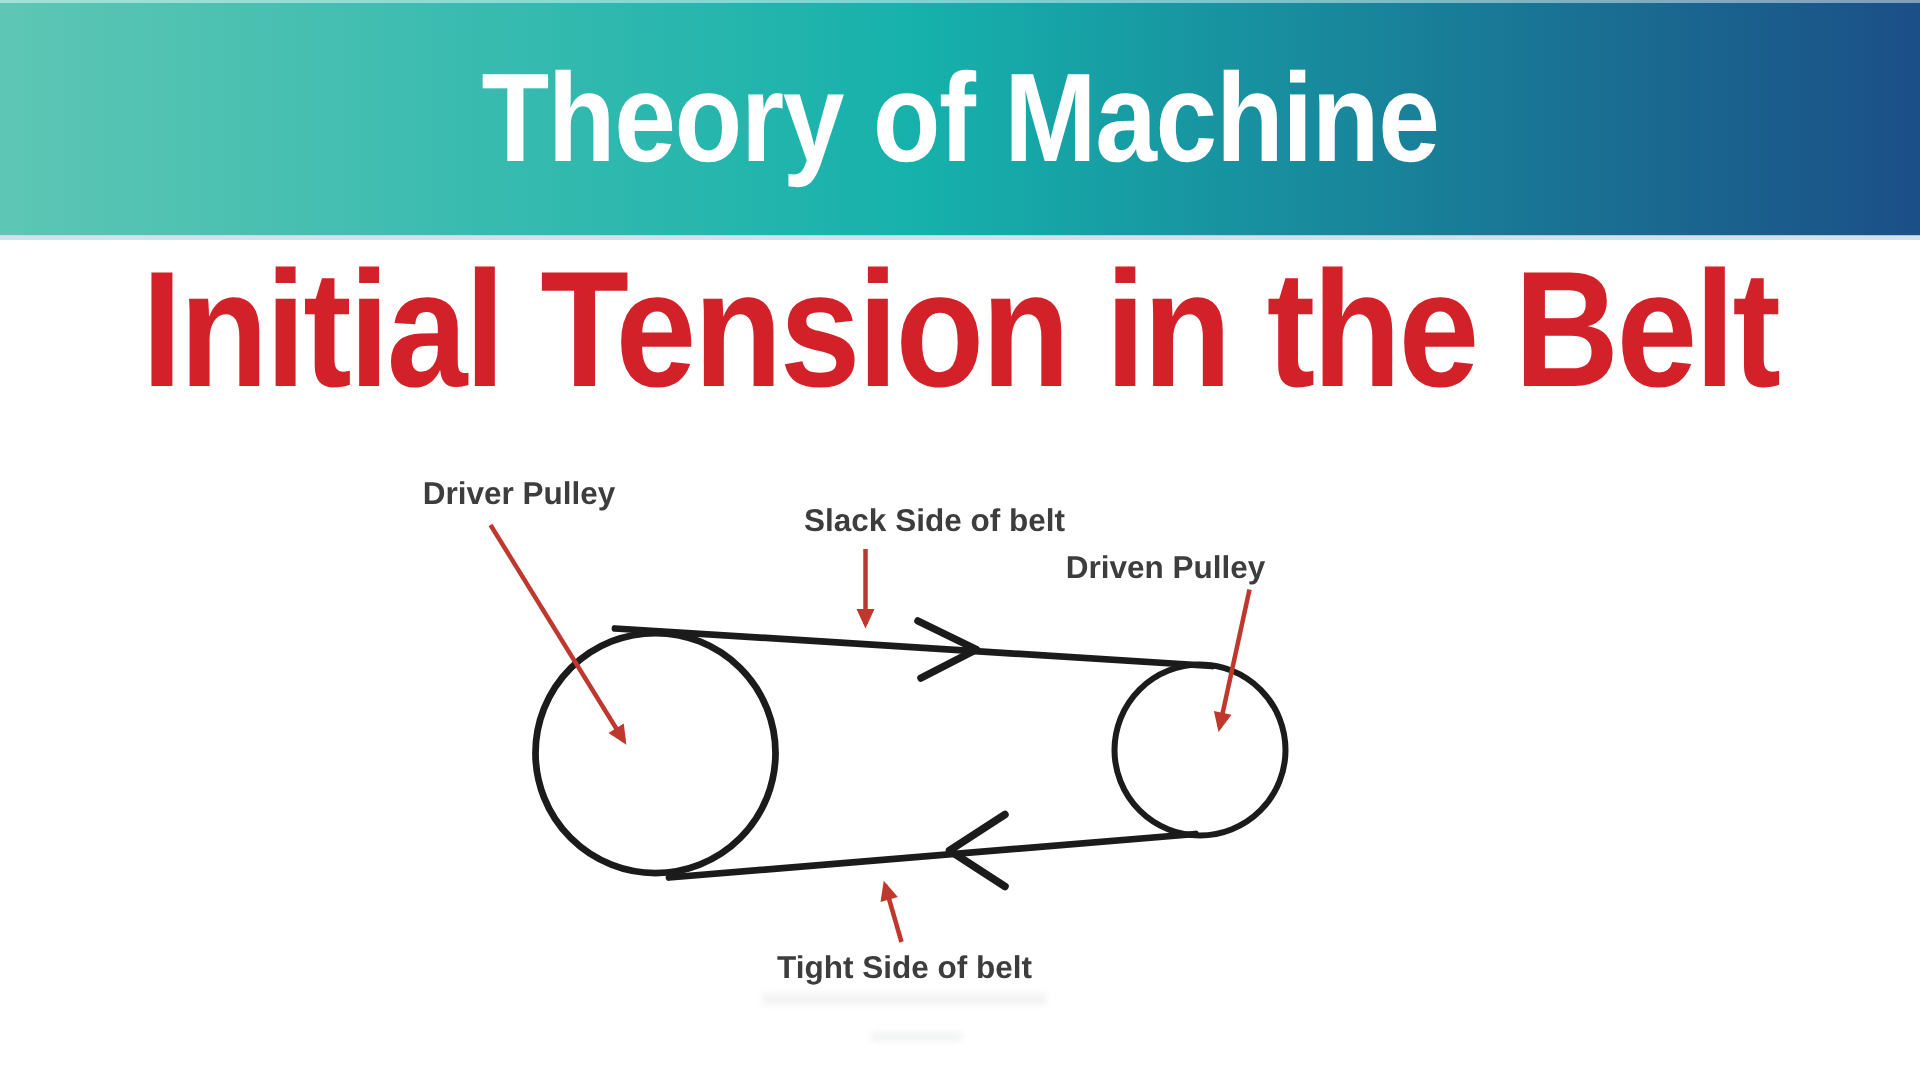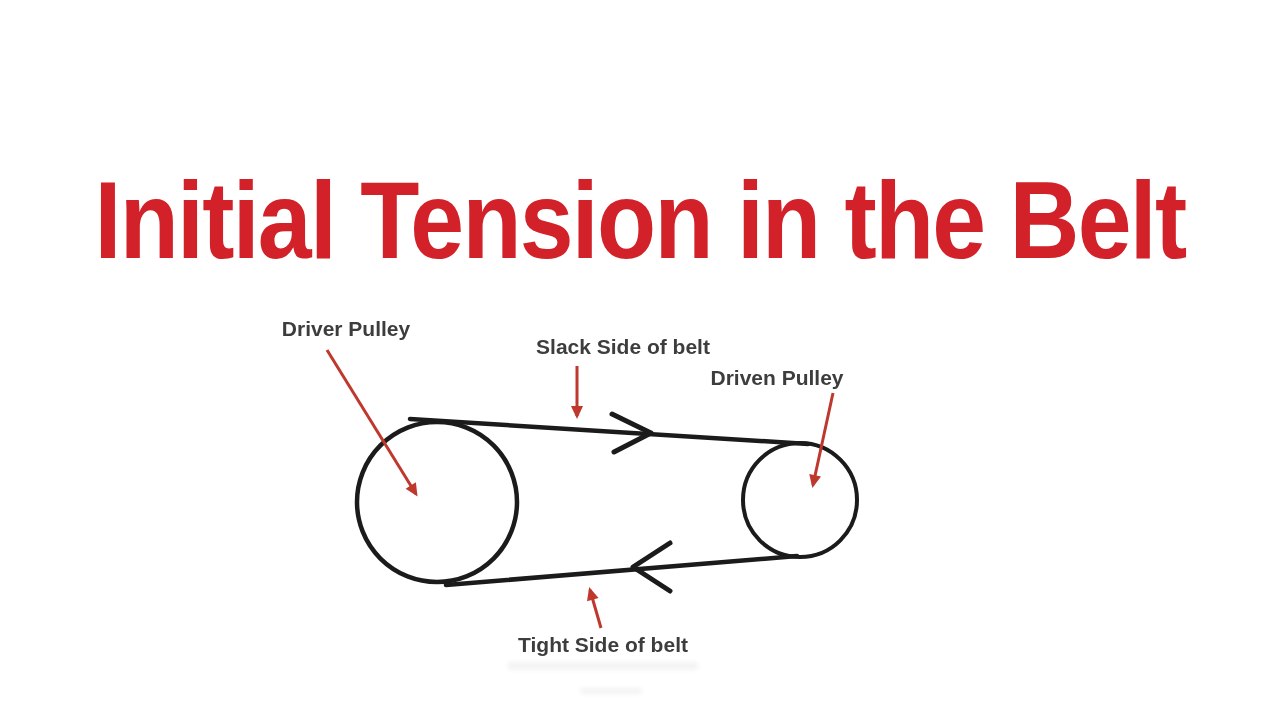--- a/index.html
+++ b/index.html
@@ -103,20 +103,23 @@
     opacity: 0.12;
     filter: blur(2px);
     border-radius: 3px;
   }
 </style>
 </head>
 <body>
 
 <div class="page">
 
+  <header class="banner">
+    <h1 class="banner-title">Theory of Machine</h1>
+  </header>
 
   <div class="main-title">Initial Tension in the Belt</div>
 
   <svg class="diagram-svg" viewBox="0 0 1280 720" xmlns="http://www.w3.org/2000/svg">
 
     <defs>
       <marker id="redhead" markerWidth="15" markerHeight="14" refX="11" refY="7" orient="auto" markerUnits="userSpaceOnUse">
         <path d="M1,1 L14,7 L1,13 Z" class="red-head"></path>
       </marker>
     </defs>

